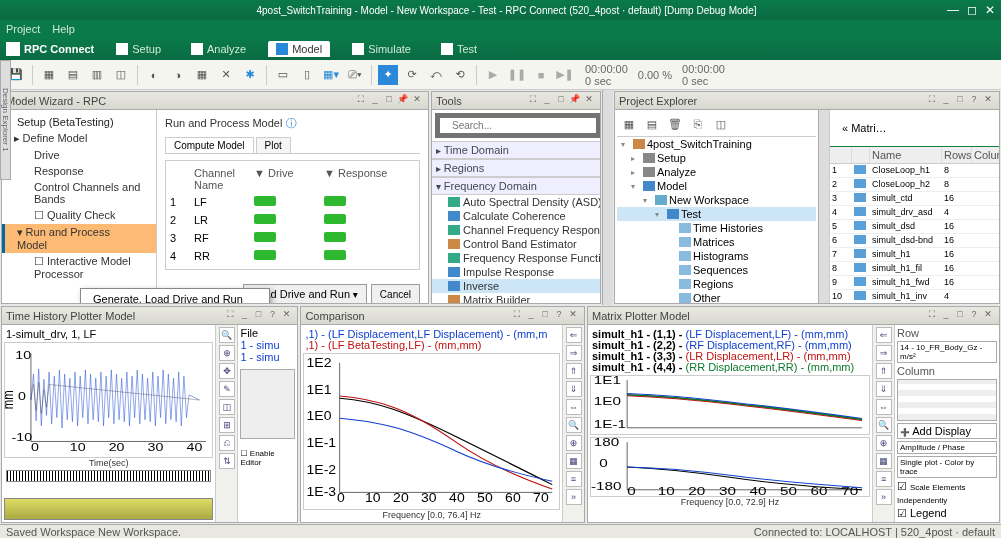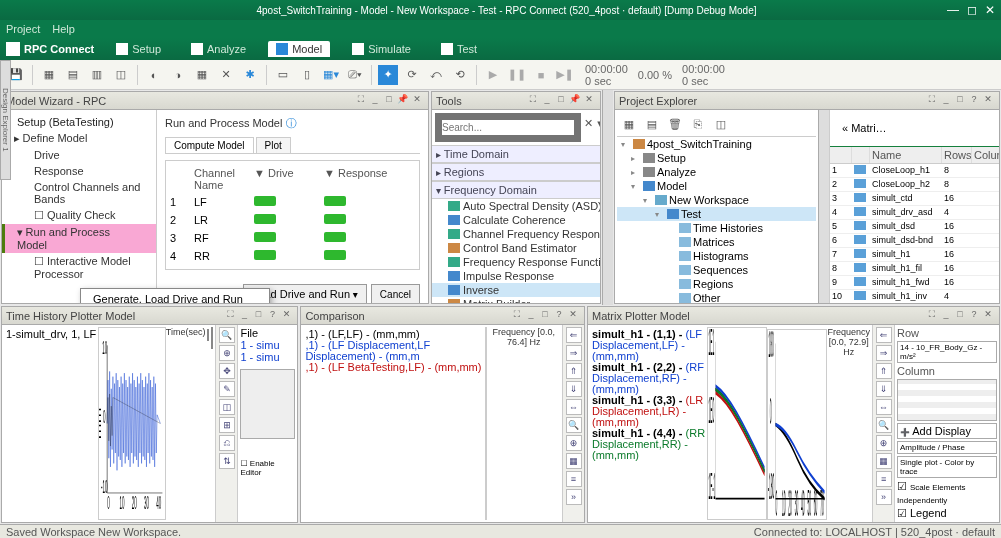--- a/index.html
+++ b/index.html
@@ -26,39 +26,39 @@
 .panelhdr{background:linear-gradient(#e8e8e0,#d8d8d0);height:18px;display:flex;align-items:center;padding:0 4px;font-size:10px;color:#444;border-bottom:1px solid #aaa}
 .panelhdr .ttl{flex:1}
 .panelhdr .pbtn{width:14px;height:14px;font-size:9px;color:#666;text-align:center;cursor:pointer}
 .panelbody{flex:1;overflow:hidden;display:flex;position:relative}
 
 .mw{width:428px}
 .mw-left{width:155px;border-right:1px solid #ccc;padding:4px 0;font-size:10px}
 .mw-item{padding:2px 15px;color:#333}
 .mw-item.h{font-weight:normal;color:#222}
 .mw-item.ii{padding-left:32px}
-.mw-item.sel{background:#f9a8d4;border-left:3px solid #4d7c0f}
+.mw-item.sel{background:#fdba74;border-left:3px solid #0369a1}
 .mw-item.b{padding-left:12px}
 .mw-right{flex:1;padding:6px 8px}
 .mw-title{font-size:12px;color:#333;margin-bottom:6px}
 .subtabs{display:flex;gap:2px;border-bottom:1px solid #ccc;margin-bottom:6px}
 .subtab{padding:2px 8px;font-size:10px;border:1px solid #ccc;border-bottom:none;background:#f5f5f5}
 .subtab.active{background:#fff}
 .chgrid{border:1px solid #ccc;padding:4px;font-size:10px}
 .chhdr{display:grid;grid-template-columns:24px 60px 70px 70px;color:#555;padding:2px 0}
 .chrow{display:grid;grid-template-columns:24px 60px 70px 70px;align-items:center;padding:3px 0}
 .led{display:inline-block;width:22px;height:10px;background:#2eb82e;border-radius:2px}
 .btnrow{display:flex;justify-content:flex-end;gap:4px;margin-top:14px}
 .btn{border:1px solid #999;background:#f0f0f0;padding:3px 8px;font-size:10px;cursor:pointer}
 .dropdown{position:absolute;background:#fff;border:1px solid #888;box-shadow:2px 2px 6px rgba(0,0,0,.3);z-index:100;font-size:10px}
 .dropdown div{padding:4px 12px;white-space:nowrap}
 
 .tools{width:170px}
 .search{display:flex;padding:3px;gap:2px}
-.search input{flex:1;border:7px solid #737373;padding:2px 0;font-size:10px}
+.search input{flex:1;border:5px solid #737373;padding:2px 12px;font-size:10px}
 .treehdr{background:#eef;padding:2px 4px;font-size:10px;font-weight:normal;color:#445;border-top:1px solid #ccc;border-bottom:1px solid #ccc}
 .treeit{padding:1px 4px 1px 16px;font-size:10px;color:#333;display:flex;align-items:center;gap:3px;white-space:nowrap;overflow:hidden}
 .treeit .tic{width:12px;height:10px;display:inline-block;flex-shrink:0}
 
 .pexp{flex:1}
 .pexp-body{display:flex;width:100%}
 .pexp-tree{flex:1;padding:2px;font-size:10px;overflow:hidden;min-width:0}
 .pnode{padding:1px 0 1px 4px;white-space:nowrap;display:flex;align-items:center;gap:2px}
 .pnode .exp{width:10px;color:#888;font-size:8px}
 .pnode .pic{width:12px;height:10px;display:inline-block}
@@ -67,21 +67,21 @@
 .matxhdr{display:grid;grid-template-columns:22px 18px 72px 30px 28px;background:#eee;border-bottom:1px solid #ccc;font-size:9px;color:#555}
 .matxhdr div{padding:2px;border-right:1px solid #ddd;overflow:hidden}
 .matxrow{display:grid;grid-template-columns:22px 18px 72px 30px 28px;border-bottom:1px solid #eee}
 .matxrow div{padding:1px 2px;overflow:hidden;white-space:nowrap;font-size:9px}
 .matxrow .mic{background:#5aa0d8;width:12px;height:9px;display:inline-block}
 
 .plotter{flex:1;min-width:0}
 .plot-inner{display:flex;width:100%;height:100%}
 .plot-tb{width:22px;background:#f0f0ec;border-left:1px solid #ccc;display:flex;flex-direction:column;gap:2px;padding:2px;align-items:center}
 .plot-tb .pb{width:16px;height:16px;border:1px solid #bbb;background:#fff;font-size:9px;display:flex;align-items:center;justify-content:center;color:#447;cursor:pointer}
-.plot-main{flex:1;display:flex;min-width:0;padding:2px}
+.plot-main{flex:1;display:flex;flex-direction:column;min-width:0;padding:2px}
 .plothdr{font-size:9px;line-height:11px;padding:2px}
 .plotarea{flex:1;position:relative;border:1px solid #ccc;background:#fff;min-height:0}
 .xlabel{text-align:center;font-size:9px;color:#333}
 .sideopt{width:105px;border-left:1px solid #ccc;font-size:9px;padding:2px;display:flex;flex-direction:column;gap:2px}
 .sideopt .lab{color:#555}
 .sideopt .ctrl{border:1px solid #aaa;padding:1px 2px;font-size:8px;background:#fff}
 .sidebar-right{width:11px;background:#ddd;border-left:1px solid #aaa}
 .statusbar{height:14px;background:#e8e8e0;border-top:1px solid #aaa;display:flex;align-items:center;padding:0 6px;font-size:9px;color:#555}
 .statusbar .r{margin-left:auto}
 svg{display:block}
@@ -538,38 +538,37 @@
             <span class="pb">◫</span>
             <span class="pb">⊞</span>
             <span class="pb">⎌</span>
             <span class="pb">⇅</span>
     </div>
     <div style="width:60px;border-left:1px solid #ccc;padding:2px;font-size:9px">
       <div>File</div>
       <div class="blue">1 - simu</div>
       <div class="blue">1 - simu</div>
       <div style="margin-top:6px;border:1px solid #aaa;height:70px;background:#eee"></div>
-      <div style="margin-top:20px;font-size:8px">☐ Enable Editor</div>
+      <div style="margin-top:10px;font-size:8px">☐ Enable Editor</div>
     </div>
   </div>
 </div>
 
 <div class="panel plotter" style="flex:1.1">
   <div class="panelhdr">
           <span class="ttl">Comparison</span>
           <span class="pbtn">⛶</span>
           <span class="pbtn">_</span>
           <span class="pbtn">□</span>
           <span class="pbtn">?</span>
           <span class="pbtn">✕</span>
         </div>
   <div class="panelbody plot-inner">
     <div class="plot-main">
       <div class="plothdr">
-        <div>,1) - (LF,LF) - (mm,mm)</div>
         <div class="blue">,1) - (LF Displacement,LF Displacement) - (mm,m</div>
         <div class="red">,1) - (LF BetaTesting,LF) - (mm,mm)</div>
       </div>
       <div class="plotarea">
         <svg viewBox="0 0 200 140" width="100%" height="100%" preserveAspectRatio="none">
           <g stroke="#000" stroke-width="0.5" fill="none">
                   <path d="M28 8 V125 H195"></path>
                 </g>
           <text x="2" y="12" font-size="7">1E2</text>
                 <text x="2" y="36" font-size="7">1E1</text>

